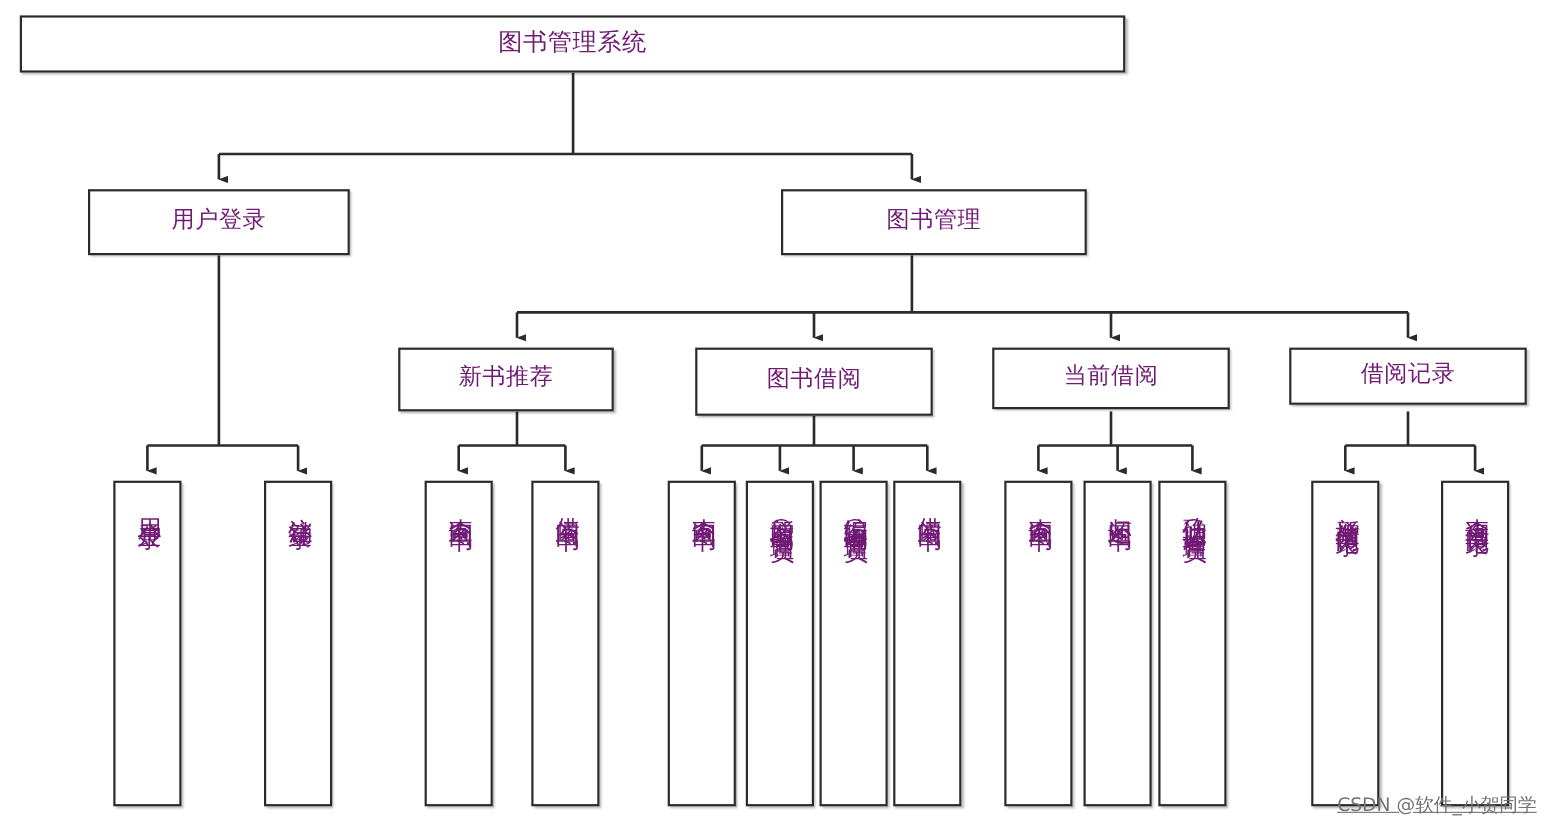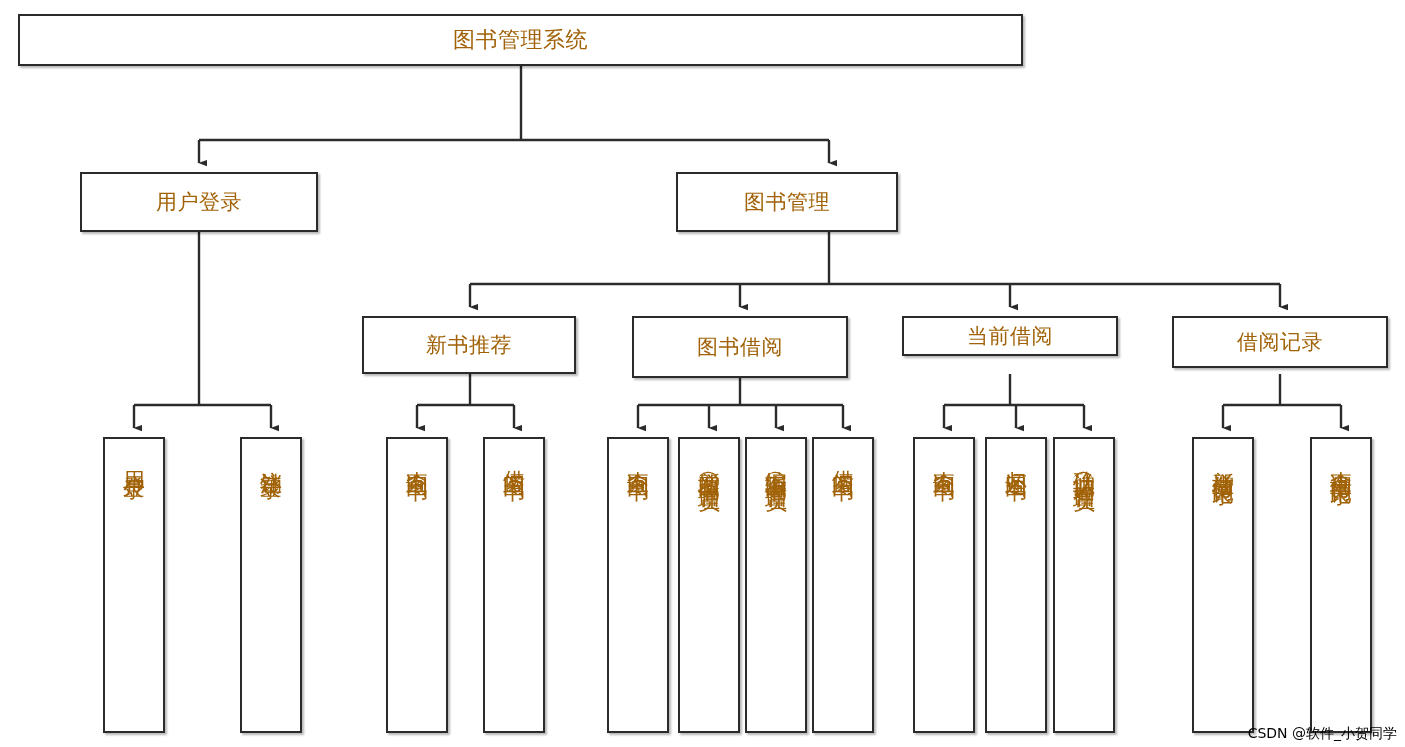--- a/index.html
+++ b/index.html
@@ -28,22 +28,23 @@
   }
   .node {
     position: absolute;
     box-sizing: border-box;
     background: #ffffff;
     border: 2px solid #2b2b2b;
     box-shadow: 2px 2px 2px rgba(0,0,0,0.28);
     display: flex;
     align-items: center;
     justify-content: center;
-    color: #a16207;
+    color: #701a75;
     z-index: 2;
+    font-family: Liberation Mono, monospace;
   }
   .node .lbl {
     display: block;
     text-align: center;
     line-height: 1.28;
     letter-spacing: 0.5px;
     white-space: nowrap;
   }
   
   .node.h .lbl {
@@ -63,25 +64,26 @@
     text-orientation: upright;
     font-size: 22px;
     line-height: 1.0;
     letter-spacing: 3px;
     white-space: nowrap;
   }
   #watermark {
     position: absolute;
     right: 8px;
     bottom: 4px;
-    font-size: 14px;
-    color: #000000;
+    font-size: 17px;
+    color: #737373;
     z-index: 5;
     white-space: nowrap;
     font-family: "DejaVu Sans", "Liberation Sans", sans-serif;
+    text-decoration: underline;
   }
 </style>
 </head>
 <body>
 
 <div id="canvas">
 
   <svg id="edges" viewBox="0 0 1405 747" xmlns="http://www.w3.org/2000/svg">
     <defs>
       <marker id="arrowhead" markerWidth="7" markerHeight="9" refX="3.2" refY="8.4" orient="auto" markerUnits="userSpaceOnUse">
@@ -125,30 +127,30 @@
       </g>
   </svg>
 
   <div id="nodes-layer">
       <div class="node h root" style="left: 18px; top: 14px; width: 1005px; height: 52px;">
         <span class="lbl">图书管理系统</span>
       </div>
       <div class="node h" style="left: 80px; top: 172px; width: 238px; height: 60px;">
         <span class="lbl">用户登录</span>
       </div>
-      <div class="node h" style="left: 676px; top: 172px; width: 222px; height: 60px;">
+      <div class="node h" style="left: 710px; top: 172px; width: 278px; height: 60px;">
         <span class="lbl">图书管理</span>
       </div>
-      <div class="node h" style="left: 362px; top: 316px; width: 214px; height: 58px;">
+      <div class="node h" style="left: 362px; top: 316px; width: 196px; height: 58px;">
         <span class="lbl">新书推荐</span>
       </div>
       <div class="node h" style="left: 632px; top: 316px; width: 216px; height: 62px;">
         <span class="lbl">图书借阅</span>
       </div>
-      <div class="node h" style="left: 902px; top: 316px; width: 216px; height: 40px;">
+      <div class="node h" style="left: 902px; top: 316px; width: 216px; height: 56px;">
         <span class="lbl">当前借阅</span>
       </div>
       <div class="node h" style="left: 1172px; top: 316px; width: 216px; height: 52px;">
         <span class="lbl">借阅记录</span>
       </div>
       <div class="node v" style="left: 103px; top: 437px; width: 62px; height: 296px;">
         <span class="lbl">用户登录</span>
       </div>
       <div class="node v" style="left: 240px; top: 437px; width: 62px; height: 296px;">
         <span class="lbl">注销登录</span>

